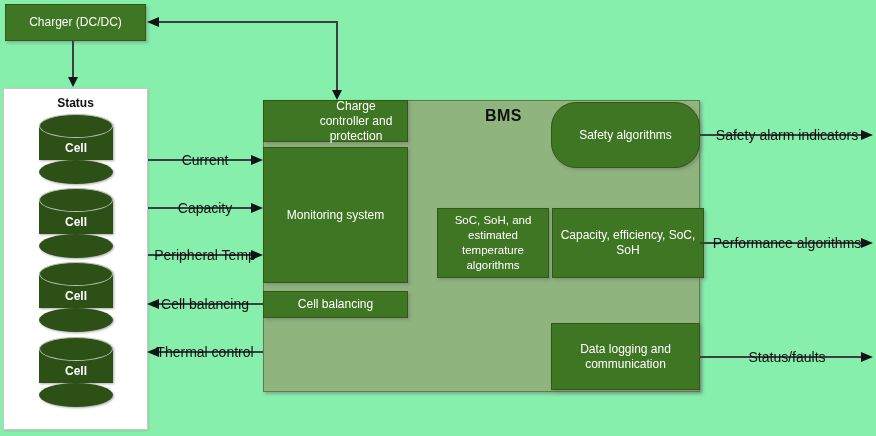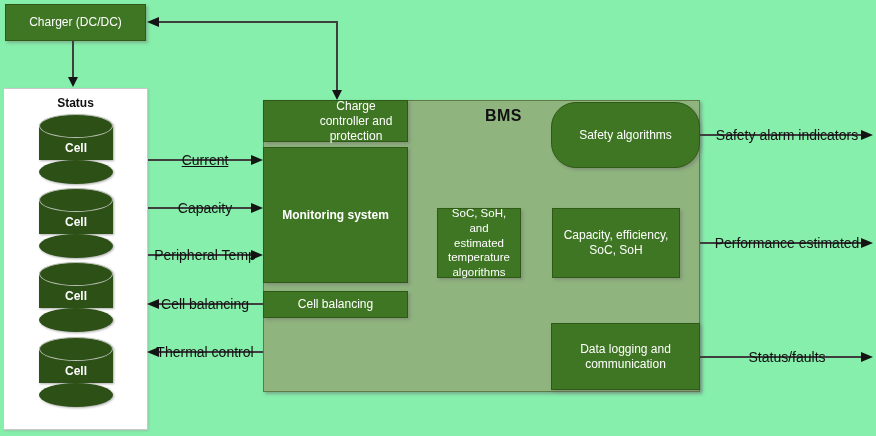--- a/index.html
+++ b/index.html
@@ -81,30 +81,30 @@
       <div class="cyl-bot"></div>
       <div class="cyl-top"></div>
       <div class="cyl-lbl">Cell</div>
     </div>
   </div>
 
   <div class="container bms-bg" style="left:263px;top:100px;width:437px;height:292px;"></div>
   <div class="title-bms" style="left:408px;top:107px;width:143px;padding-left:24px;">BMS</div>
 
   <div class="box" style="left:263px;top:100px;width:145px;height:42px;padding-left:47px;">Charge controller and protection</div>
-  <div class="box" style="left:263px;top:147px;width:145px;height:136px;font-weight:bold;">Monitoring system</div>
+  <div class="box" style="left:263px;top:147px;width:145px;height:136px;">Monitoring system</div>
   <div class="box" style="left:263px;top:291px;width:145px;height:27px;">Cell balancing</div>
-  <div class="box est-box" style="left:437px;top:208px;width:84px;height:70px;">SoC, SoH, and estimated temperature algorithms</div>
-  <div class="box" style="left:552px;top:208px;width:128px;height:70px;">Capacity, efficiency, SoC, SoH</div>
+  <div class="box est-box" style="left:437px;top:208px;width:112px;height:70px;">SoC, SoH, and estimated temperature algorithms</div>
+  <div class="box" style="left:552px;top:208px;width:152px;height:70px;">Capacity, efficiency, SoC, SoH</div>
   <div class="box" style="left:551px;top:102px;width:149px;height:66px;border-radius:25px;">Safety algorithms</div>
   <div class="box" style="left:551px;top:323px;width:149px;height:67px;">Data logging and communication</div>
 
   <div class="hline" style="left:148px;top:159px;width:103px;"></div>
   <div class="tri-r" style="left:251px;top:155px;"></div>
-  <span class="line-label" style="left:205px;top:160px;text-decoration:underline;">Current</span>
+  <span class="line-label" style="left:205px;top:160px;">Current</span>
 
   <div class="hline" style="left:148px;top:207px;width:103px;"></div>
   <div class="tri-r" style="left:251px;top:203px;"></div>
   <span class="line-label" style="left:205px;top:208px;">Capacity</span>
 
   <div class="hline" style="left:148px;top:254px;width:103px;"></div>
   <div class="tri-r" style="left:251px;top:250px;"></div>
   <span class="line-label" style="left:205px;top:255px;">Peripheral Temp</span>
 
   <div class="hline" style="left:159px;top:303px;width:104px;"></div>
@@ -114,19 +114,19 @@
   <div class="hline" style="left:159px;top:351px;width:104px;"></div>
   <div class="tri-l" style="left:147px;top:347px;"></div>
   <span class="line-label" style="left:205px;top:352px;">Thermal control</span>
 
   <div class="hline" style="left:700px;top:134px;width:161px;"></div>
   <div class="tri-r" style="left:861px;top:130px;"></div>
   <span class="line-label" style="left:787px;top:135px;">Safety alarm indicators</span>
 
   <div class="hline" style="left:700px;top:242px;width:161px;"></div>
   <div class="tri-r" style="left:861px;top:238px;"></div>
-  <span class="line-label" style="left:787px;top:243px;">Performance estimated</span>
+  <span class="line-label" style="left:787px;top:243px;">Performance algorithms</span>
 
   <div class="hline" style="left:700px;top:356px;width:161px;"></div>
   <div class="tri-r" style="left:861px;top:352px;"></div>
   <span class="line-label" style="left:787px;top:357px;">Status/faults</span>
 
 </div>
 
 </body></html>

